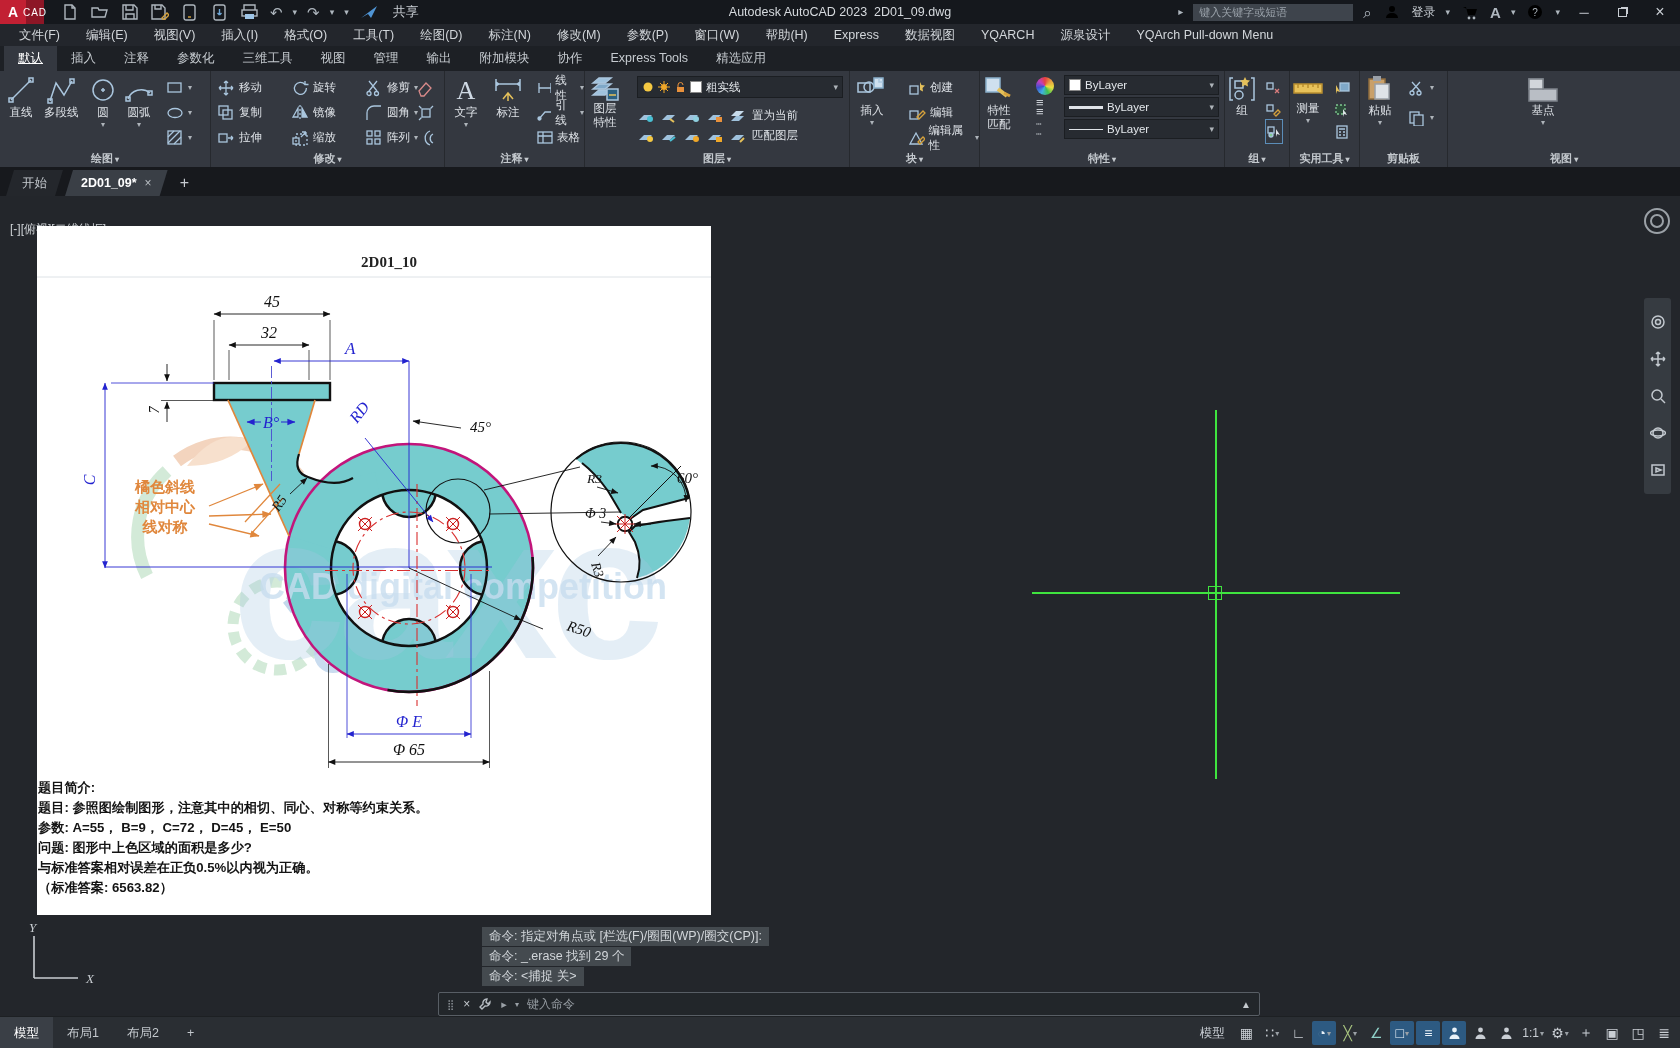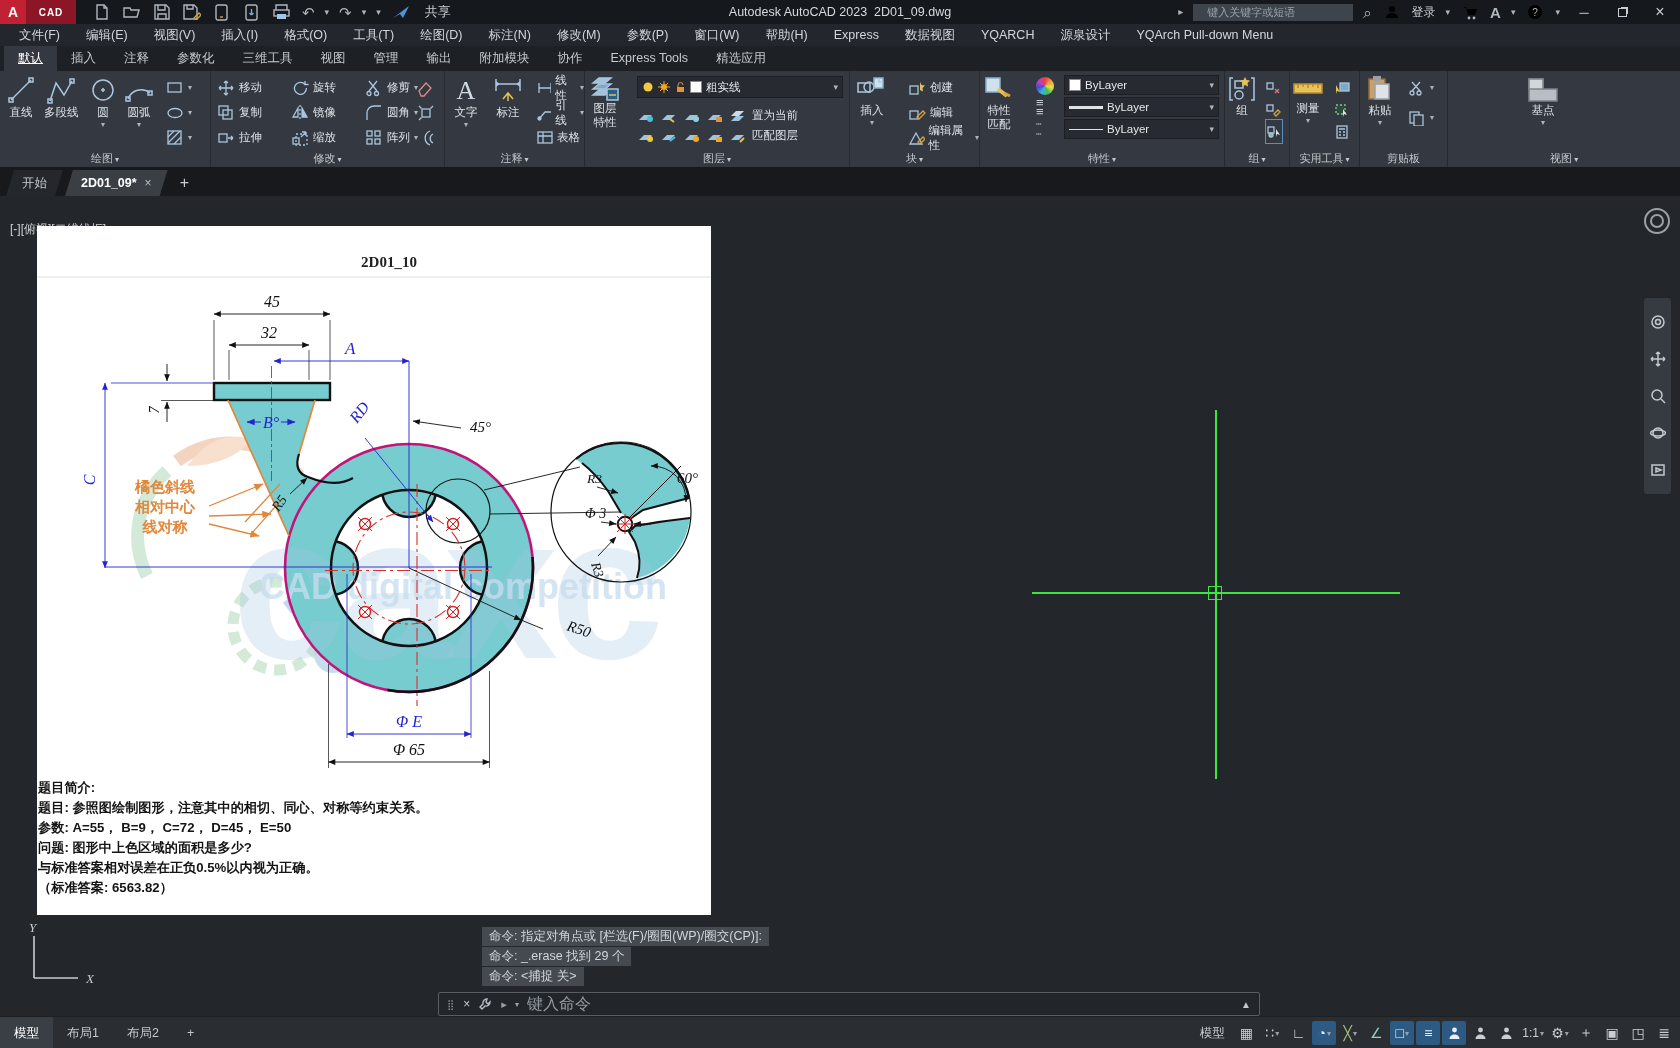--- a/index.html
+++ b/index.html
@@ -6,49 +6,49 @@
   html,body { width:1680px; height:1048px; overflow:hidden; background:#23262b;
               font-family:"Liberation Sans", sans-serif; }
   #app { position:relative; width:1680px; height:1048px; }
 
   
   #titlebar { position:absolute; left:0; top:0; width:1680px; height:24px; background:#15181d;
               display:flex; align-items:center; color:#c9ced4; font-size:12px; }
   .logo { display:flex; height:24px; }
   .logo-a { width:26px; background:#c22033; color:#fff; font-weight:bold; font-size:14px;
             display:flex; align-items:center; justify-content:center; }
-  .logo-cad { width:50px; background:#8d1626; color:#fff; font-weight:bold; font-size:10px;
+  .logo-cad { width:18px; background:#8d1626; color:#fff; font-weight:normal; font-size:10px;
               display:flex; align-items:center; justify-content:center; letter-spacing:1px; }
   .qat { display:flex; align-items:center; gap:10px; margin-left:16px; }
   .qat-btn { width:20px; height:18px; display:flex; align-items:center; justify-content:center; }
   .qat svg { stroke:#aeb6be; fill:none; stroke-width:1.4; }
   .uglyph { color:#aeb6be; font-size:15px; line-height:1; }
   .share { color:#c9ced4; font-size:13px; margin-left:4px; }
   #title-text { position:absolute; left:50%; transform:translateX(-50%); color:#d6dade; font-size:12.5px; white-space:pre; }
   .tb-right { position:absolute; right:0; top:0; height:24px; display:flex; align-items:center; gap:10px; padding-right:6px; }
   .searchbox { width:160px; height:17px; background:#3e444c; color:#9aa2aa; font-size:11px;
-               display:flex; align-items:center; padding:0 14px; }
+               display:flex; align-items:center; padding:0 6px; }
   .winbtn { width:28px; height:24px; display:flex; align-items:center; justify-content:center; color:#c9ced4; font-size:13px; }
   .restore-box { width:9px; height:9px; border:1px solid #c9ced4; box-shadow:2px -2px 0 -1px #c9ced4; }
 
   
   #menubar { position:absolute; left:0; top:24px; width:1680px; height:22px; background:#23262c;
              display:flex; align-items:center; padding-left:6px; }
   .mitem { padding:0 13px; font-size:12.5px; color:#d2d6da; line-height:22px; white-space:nowrap; }
 
   
   #rtabs { position:absolute; left:0; top:46px; width:1680px; height:25px; background:#1d2025;
            display:flex; align-items:flex-end; padding-left:4px; }
   .rtab { padding:0 14px; font-size:12.5px; color:#c6cbd0; height:25px; line-height:25px; white-space:nowrap; }
   .rtab.active { background:#343840; color:#fff;text-decoration:underline; }
 
   
   #ribbon { position:absolute; left:0; top:71px; width:1680px; height:96px; background:#343840; color:#dde1e6; }
   .panel { position:absolute; top:0; height:96px; border-right:1px solid #26292e; }
-  .plabel { position:absolute; bottom:1px; left:0; right:0; text-align:center; font-size:11px; color:#c3c8cd; }
+  .plabel { position:absolute; bottom:1px; left:0; right:0; text-align:center; font-size:11px; color:#c3c8cd;font-weight:bold; }
   .plabel .dd::after { content:" ▾"; font-size:8px; }
   .rbig { position:absolute; top:4px; display:flex; flex-direction:column; align-items:center; gap:1px;
           font-size:11.5px; color:#dde1e6; text-align:center; line-height:1.15; }
   .rbig svg { stroke:#aac6de; fill:none; stroke-width:1.5; }
   .dda::after { content:"▾"; font-size:8px; color:#aeb4ba; display:block; }
   .mini { display:flex; align-items:center; gap:4px; font-size:11.5px; color:#dde1e6; height:25px; }
   .mini svg { stroke:#aac6de; fill:none; stroke-width:1.3; }
   .ddr::after { content:" ▾"; font-size:8px; color:#aeb4ba; }
   .combo { display:flex; align-items:center; background:#272b31; border:1px solid #1b1e22; height:22px;
            font-size:11.5px; color:#e3e7eb; padding:0 4px; gap:4px; }
@@ -87,21 +87,21 @@
   #ucs { position:absolute; left:12px; top:724px; }
   #ucs line { stroke:#c8cdd2; stroke-width:1.6; }
   #ucs text { fill:#c8cdd2; font-size:13px; font-style:italic; font-family:"Liberation Serif",serif; }
 
   
   .hist-line { position:absolute; left:482px; height:19px; line-height:19px; background:rgba(72,77,83,.92);
                color:#d2d6da; font-size:12.5px; padding:0 7px; white-space:pre; }
   #cmdbar { position:absolute; left:438px; top:796px; width:822px; height:24px; background:rgba(34,38,42,.97);
             border:1px solid #585e65; border-radius:2px; display:flex; align-items:center; gap:8px; padding:0 8px; color:#c5cacf; }
   #cmdbar .grip { color:#8a9096; font-size:10px; letter-spacing:1px; }
-  #cmdbar .ghost { color:#959ba1; font-size:16px; }
+  #cmdbar .ghost { color:#959ba1; font-size:12px; }
   #cmdbar .up { margin-left:auto; font-size:10px; color:#c5cacf; }
   #cmdbar svg { stroke:#b6bcc2; fill:none; stroke-width:1.4; }
 
   
   #statusbar { position:absolute; left:0; top:1016px; width:1680px; height:32px; background:#2a2e33;
                border-top:1px solid #1d2023; display:flex; align-items:center; color:#c3c8cd; font-size:12.5px; }
   .ltab { padding:0 14px; height:32px; line-height:32px; }
   .ltab.active { background:#3a3f46; color:#fff; }
   .sicons { position:absolute; right:4px; top:0; height:32px; display:flex; align-items:center; gap:2px; }
   .sic { min-width:24px; height:24px; display:flex; align-items:center; justify-content:center; gap:1px;

